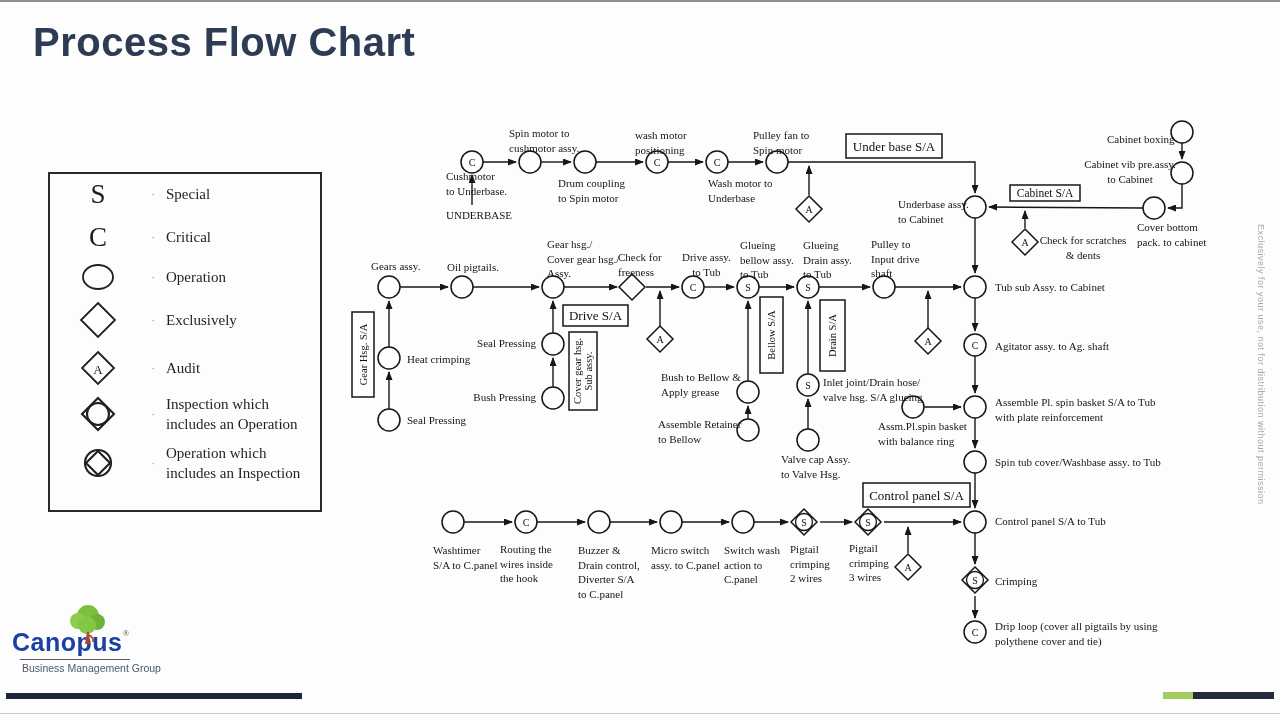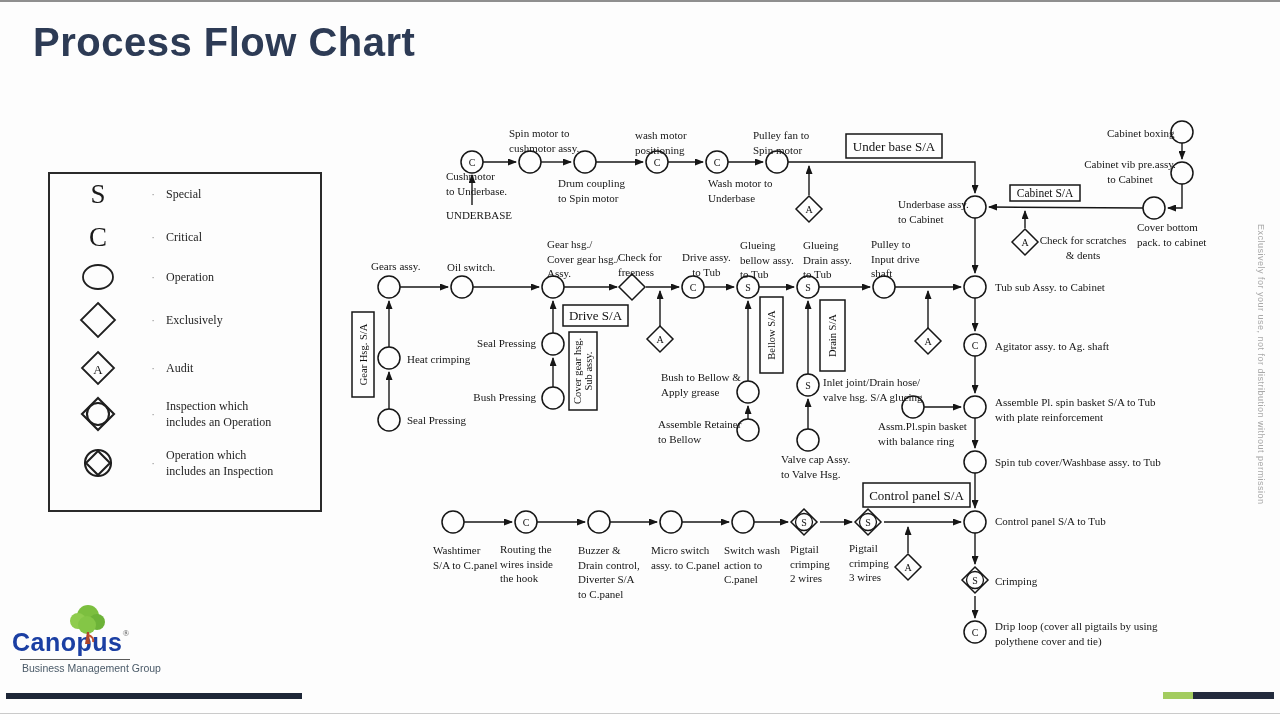--- a/index.html
+++ b/index.html
@@ -7,21 +7,21 @@
          font-family:"Liberation Serif","DejaVu Serif",serif;}
   .topline{position:absolute;left:0;top:0;width:1280px;height:2px;background:#8f8f8f;}
   .botline{position:absolute;left:0;top:713px;width:1280px;height:1px;background:#c9c9c9;}
   .title{position:absolute;left:33px;top:20px;font-family:"Liberation Sans","DejaVu Sans",sans-serif;
          font-size:40px;font-weight:700;color:#2d3b55;letter-spacing:.5px;}
   
   .legend{position:absolute;left:48px;top:172px;width:270px;height:336px;border:2px solid #2a2a2a;background:#fdfdfd;}
   .lg-row{position:absolute;left:0;width:268px;display:flex;align-items:center;}
   .lg-sym{width:96px;display:flex;justify-content:center;align-items:center;}
   .lg-dot{width:14px;color:#888;font-size:11px;text-align:center;}
-  .lg-label{margin-left:6px;font-size:12px;color:#1f1f1f;white-space:pre-line;line-height:1.35;}
+  .lg-label{margin-left:6px;font-size:15px;color:#1f1f1f;white-space:pre-line;line-height:1.35;}
   .lg-letter{font-size:27px;color:#1a1a1a;}
   .lg-svg{display:block;}
   .lg-svg .shp{fill:none;stroke:#1f1f1f;stroke-width:1.8;}
   .lg-svg .shp2{fill:none;stroke:#1f1f1f;stroke-width:2.1;}
   .lg-svg text{font-family:"Liberation Serif",serif;font-size:13px;fill:#1a1a1a;text-anchor:middle;dominant-baseline:central;}
   
   #flow-svg{position:absolute;left:0;top:0;}
   .edge{fill:none;stroke:#161616;stroke-width:1.4px;}
   #flow-svg .ah{fill:#161616;}
   .fbox{fill:#fefefe;stroke:#161616;stroke-width:1.5px;}
@@ -379,29 +379,29 @@
 to Spin motor</div>
       <div class="fl l" style="left: 635px; top: 128px;">wash motor
 positioning</div>
       <div class="fl l" style="left: 708px; top: 176px;">Wash motor to
 Underbase</div>
       <div class="fl l" style="left: 753px; top: 128px;">Pulley fan to
 Spin motor</div>
       <div class="fl l" style="left: 446px; top: 208px;">UNDERBASE</div>
       <div class="fl l" style="left: 898px; top: 197px;">Underbase assy.
 to Cabinet</div>
-      <div class="fl l" style="left: 1107px; top: 126px;">Cabinet boxing</div>
+      <div class="fl l" style="left: 1107px; top: 132px;">Cabinet boxing</div>
       <div class="fl c" style="left: 1130px; top: 157px;">Cabinet vib pre.assy.
 to Cabinet</div>
       <div class="fl l" style="left: 1137px; top: 220px;">Cover bottom
 pack. to cabinet</div>
       <div class="fl c" style="left: 1083px; top: 233px;">Check for scratches
 &amp; dents</div>
       <div class="fl l" style="left: 371px; top: 259px;">Gears assy.</div>
-      <div class="fl l" style="left: 447px; top: 260px;">Oil switch.</div>
+      <div class="fl l" style="left: 447px; top: 260px;">Oil pigtails.</div>
       <div class="fl l" style="left: 539px; top: 237px; margin-left: 8px;">Gear hsg./
 Cover gear hsg./
 Assy.</div>
       <div class="fl l" style="left: 618px; top: 250px;">Check for
 freeness</div>
       <div class="fl l" style="left: 682px; top: 250px; text-align: center;">Drive assy.
 to Tub</div>
       <div class="fl l" style="left: 740px; top: 238px;">Glueing
 bellow assy.
 to Tub</div>

